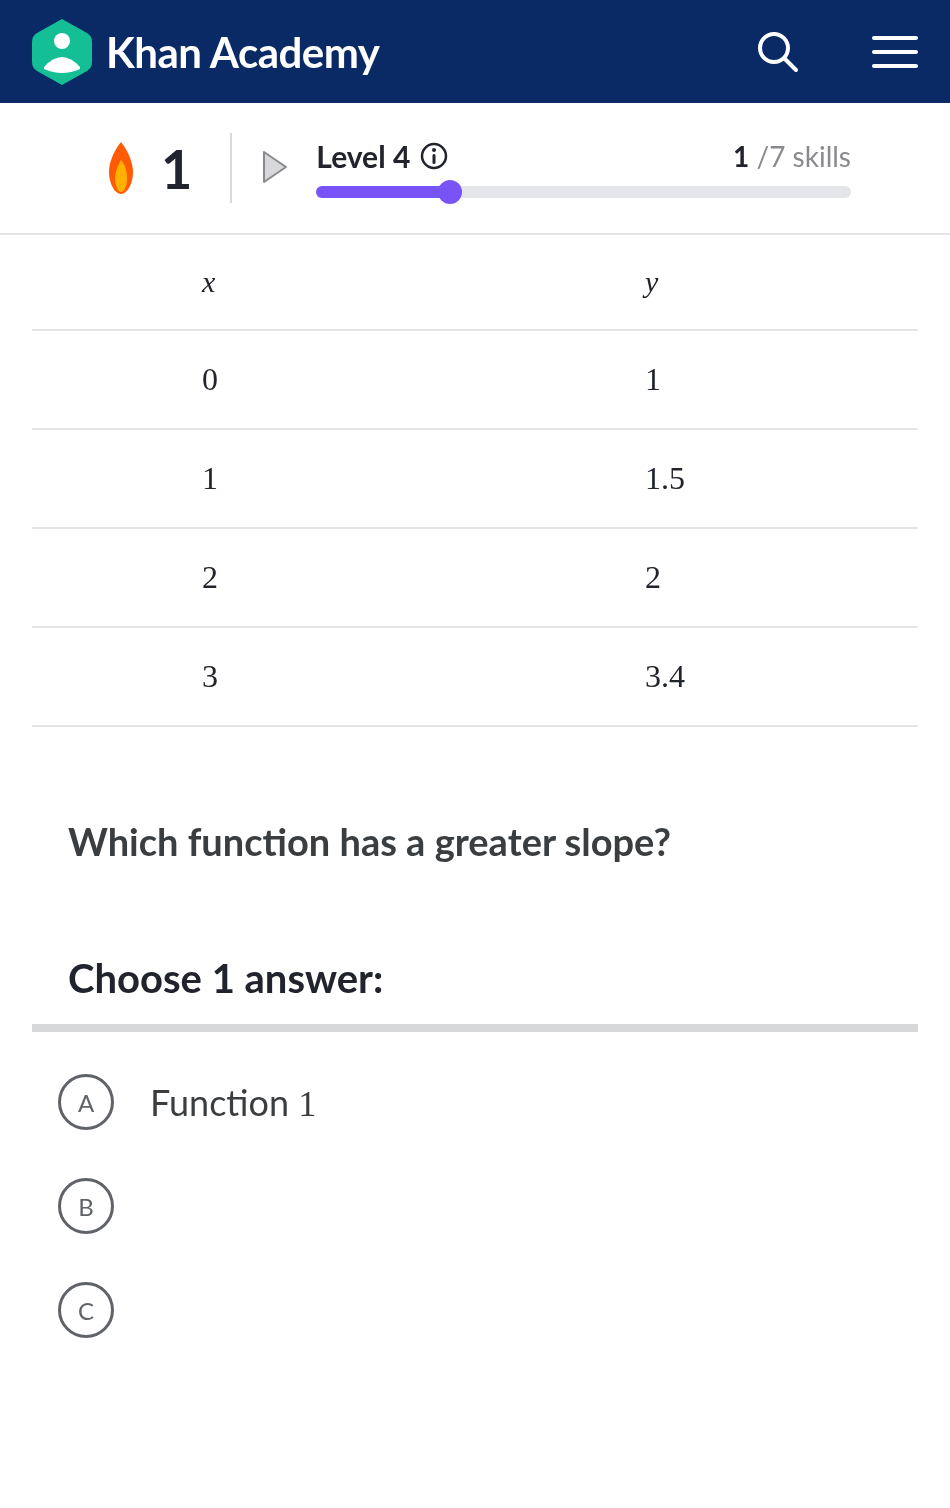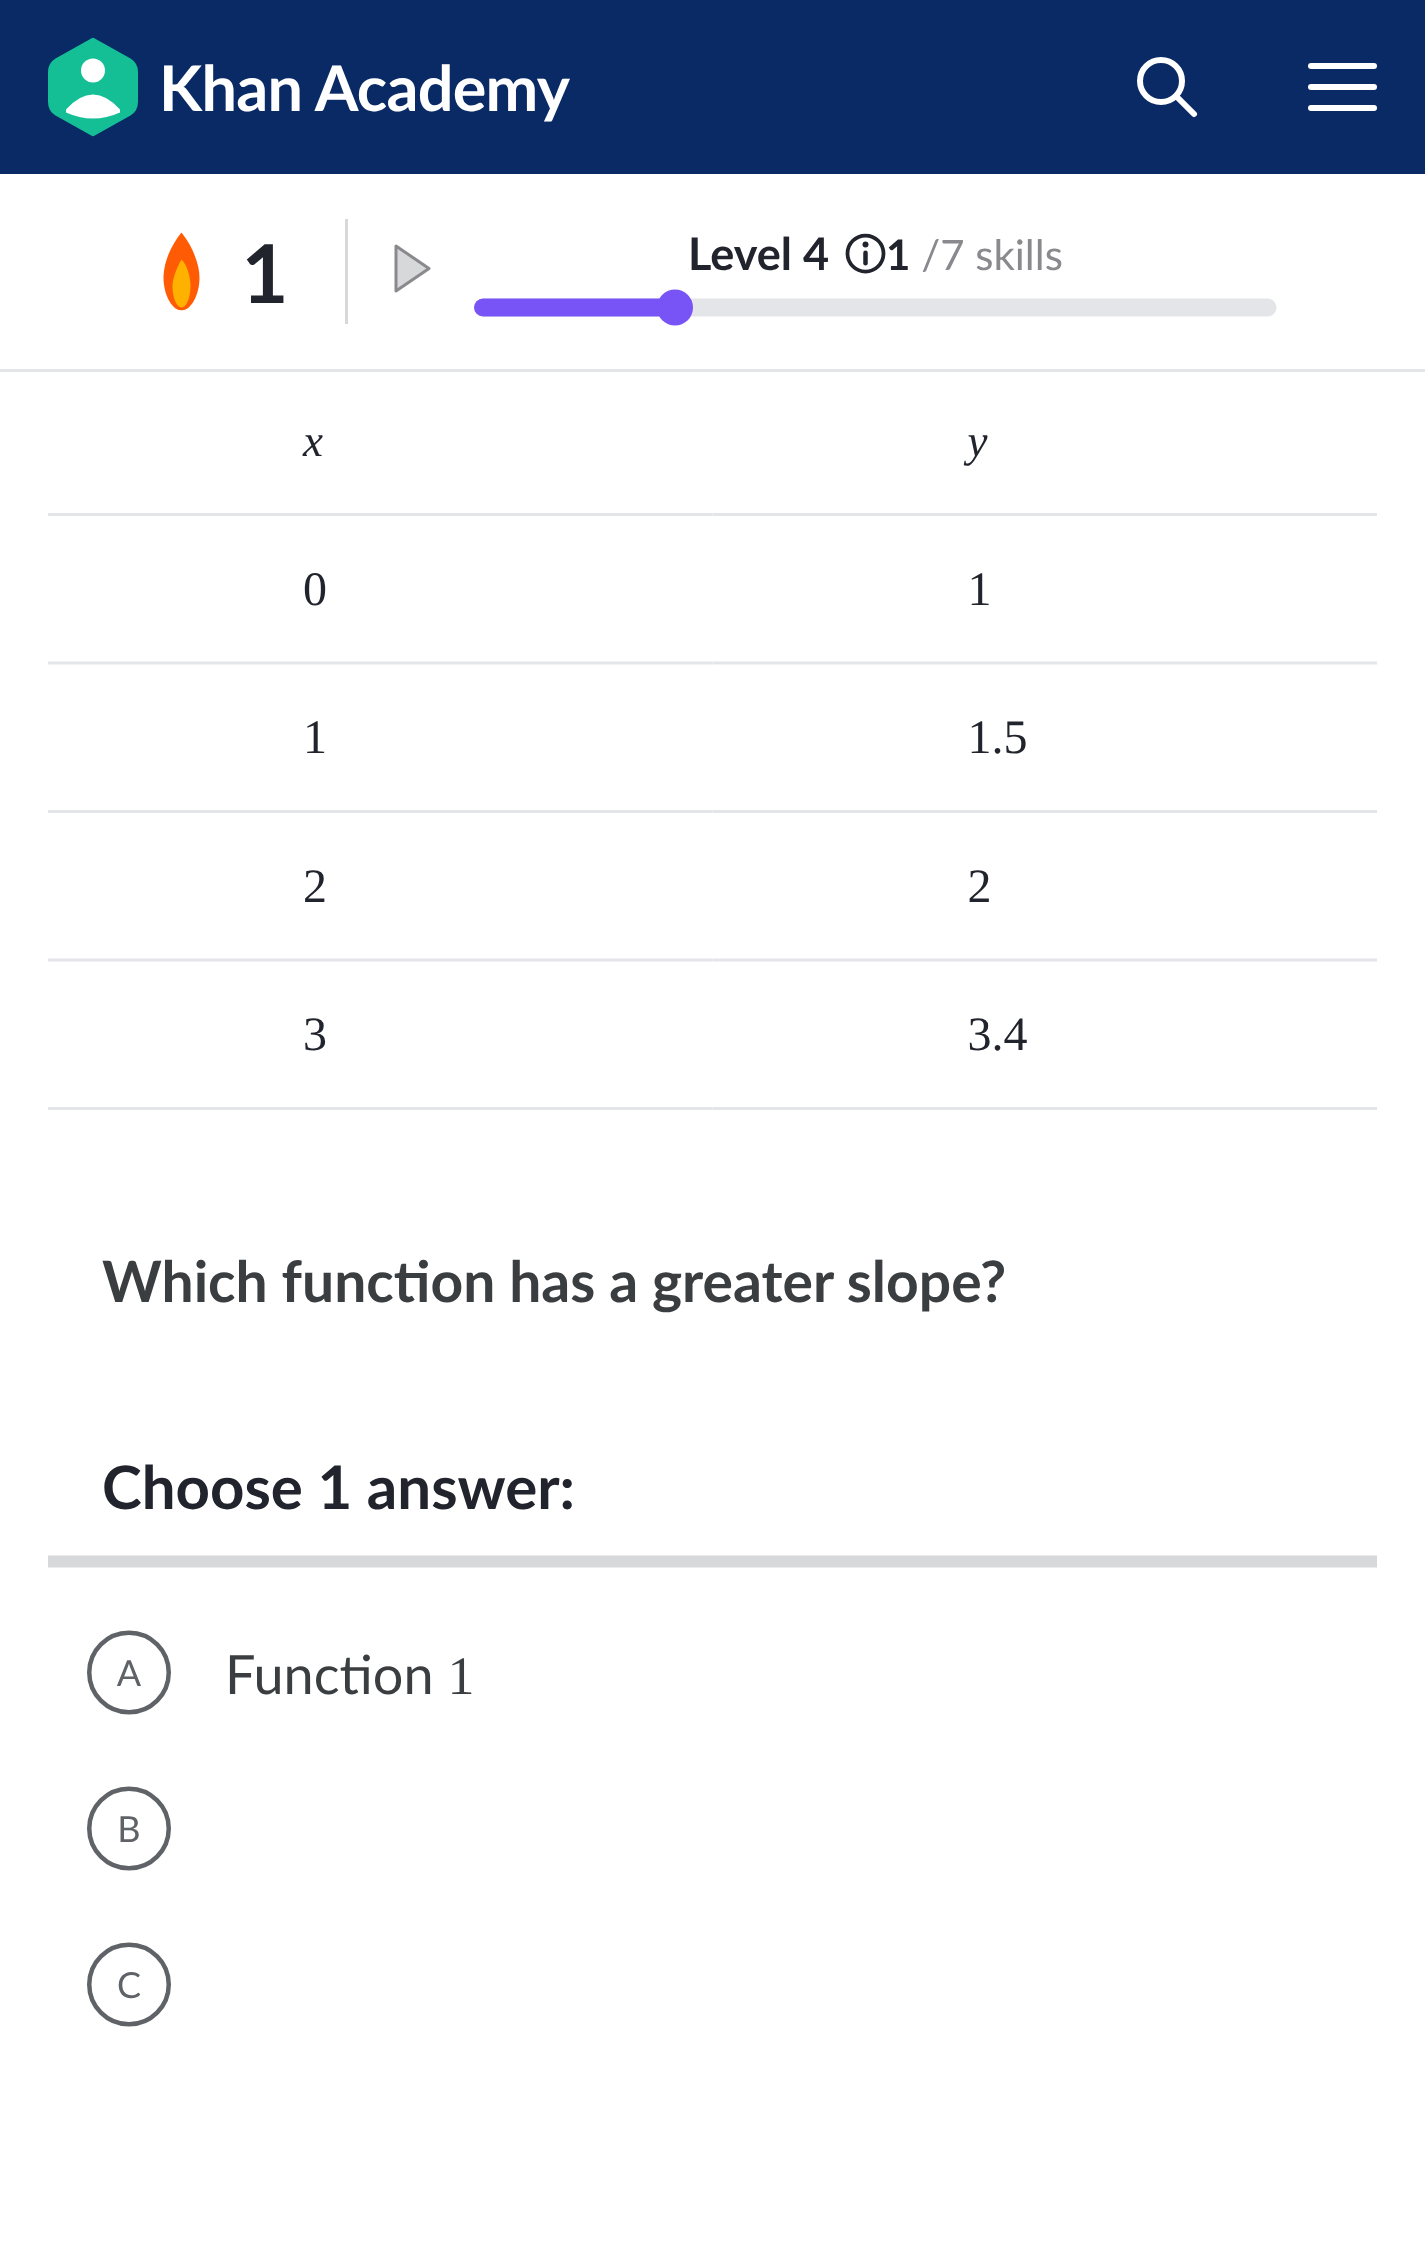--- a/index.html
+++ b/index.html
@@ -8,21 +8,21 @@
     box-sizing: border-box;
   }
   body {
     font-family: -apple-system, BlinkMacSystemFont, "Segoe UI", Lato, sans-serif;
     background: #ffffff;
     width: 950px;
     color: #21242c;
   }
   .header {
     background: #0a2a66;
-    height: 116px;
+    height: 103px;
     display: flex;
     align-items: center;
     padding: 0 32px;
     justify-content: space-between;
   }
   .logo-wrap {
     display: flex;
     align-items: center;
     gap: 14px;
   }
@@ -76,21 +76,21 @@
     margin-right: 28px;
   }
   .level-block {
     flex: 1;
     display: flex;
     flex-direction: column;
     gap: 12px;
   }
   .level-top {
     display: flex;
-    justify-content: center;
+    justify-content: space-between;
     align-items: center;
   }
   .level-label {
     font-size: 30px;
     font-weight: 700;
     color: #21242c;
     display: flex;
     align-items: center;
     gap: 10px;
   }

